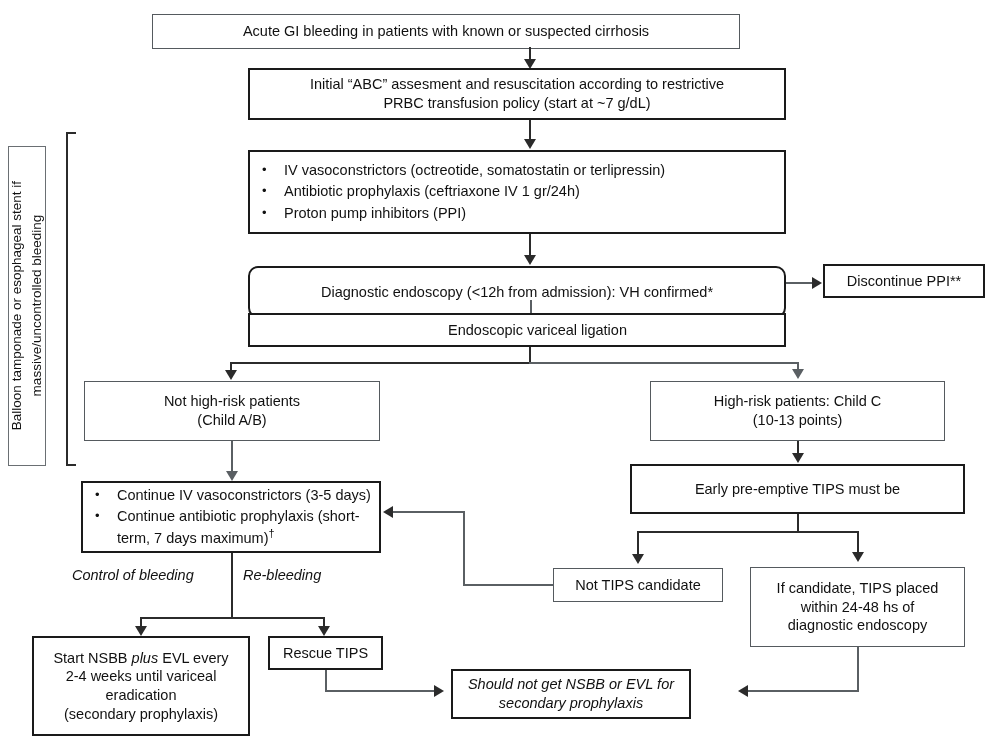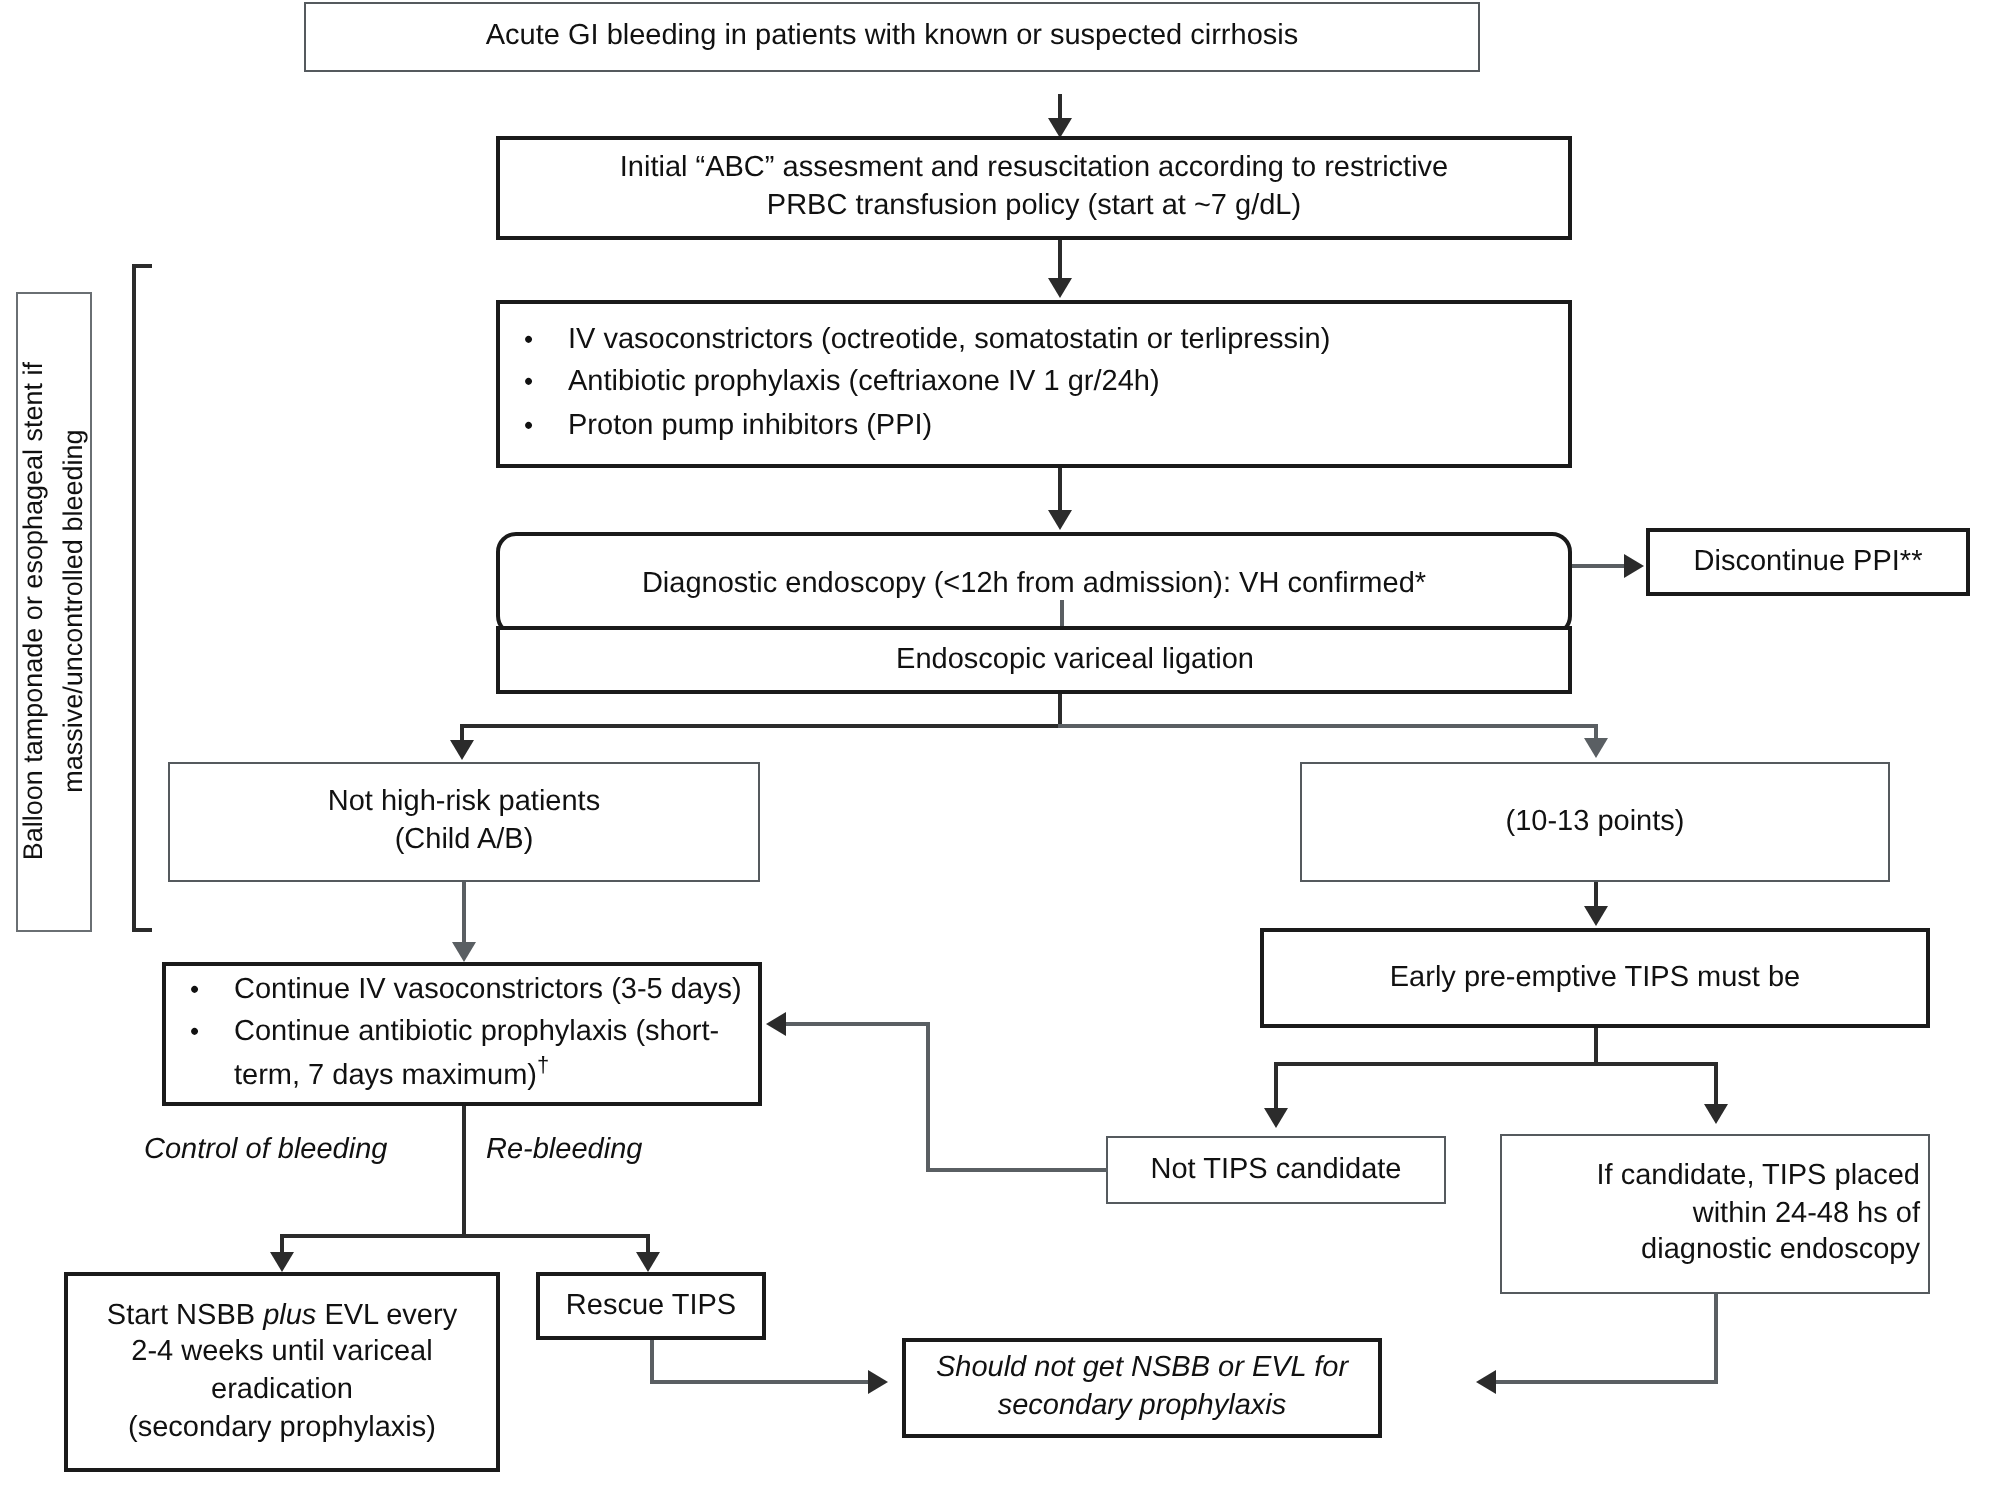--- a/index.html
+++ b/index.html
@@ -32,21 +32,21 @@
     text-align: center;
     font-size: 14.5px;
     line-height: 1.28;
     color: #111111;
     padding: 2px 4px;
   }
   .box.thin {
     border: 1.6px solid #555a5e;
   }
   .box.left-text {
-    align-items: flex-end;
+    align-items: center;
     text-align: left;
     padding-left: 4px;
   }
   .box .ln { display: block; white-space: nowrap; }
 
   
   .bullets {
     position: absolute;
     box-sizing: border-box;
     background: #ffffff;
@@ -157,21 +157,21 @@
 
   <div id="side-note" style="left:8px; top:146px; width:38px; height:320px;">
     <div class="rot">
       <span class="ln">Balloon tamponade or esophageal stent if</span>
       <span class="ln">massive/uncontrolled bleeding</span>
     </div>
   </div>
 
   <div class="bracket" style="left:66px; top:132px; height:334px;"></div>
 
-  <div class="box thin" style="left:152px; top:1px; width:588px; height:35px;">
+  <div class="box thin" style="left:152px; top:14px; width:588px; height:35px;">
     <span class="ln">Acute GI bleeding in patients with known or suspected cirrhosis</span>
   </div>
 
   <div class="ln-v" style="left:529px; top:47px; height:14px;"></div>
   <div class="arw down" style="left:524px; top:59px;"></div>
 
   <div class="box" style="left:248px; top:68px; width:538px; height:52px;">
     <span class="ln">Initial “ABC” assesment and resuscitation according to restrictive</span>
     <span class="ln">PRBC transfusion policy (start at ~7 g/dL)</span>
   </div>
@@ -221,20 +221,21 @@
   <div class="arw down" style="left:225px; top:370px;"></div>
   <div class="ln-v gray" style="left:797px; top:362px; height:10px;"></div>
   <div class="arw gray down" style="left:792px; top:369px;"></div>
 
   <div class="box thin" style="left:84px; top:381px; width:296px; height:60px;">
     <span class="ln">Not high-risk patients</span>
     <span class="ln">(Child A/B)</span>
   </div>
 
   <div class="box thin" style="left:650px; top:381px; width:295px; height:60px;">
+    <span class="ln">High-risk patients: Child C</span>
     <span class="ln">(10-13 points)</span>
   </div>
 
   <div class="ln-v thin gray" style="left:231px; top:441px; height:36px;"></div>
   <div class="arw gray down" style="left:226px; top:471px;"></div>
 
   <div class="ln-v" style="left:797px; top:441px; height:14px;"></div>
   <div class="arw down" style="left:792px; top:453px;"></div>
 
   <div class="bullets" style="left:81px; top:481px; width:300px; height:72px; padding-top:4px; padding-bottom:4px;">

